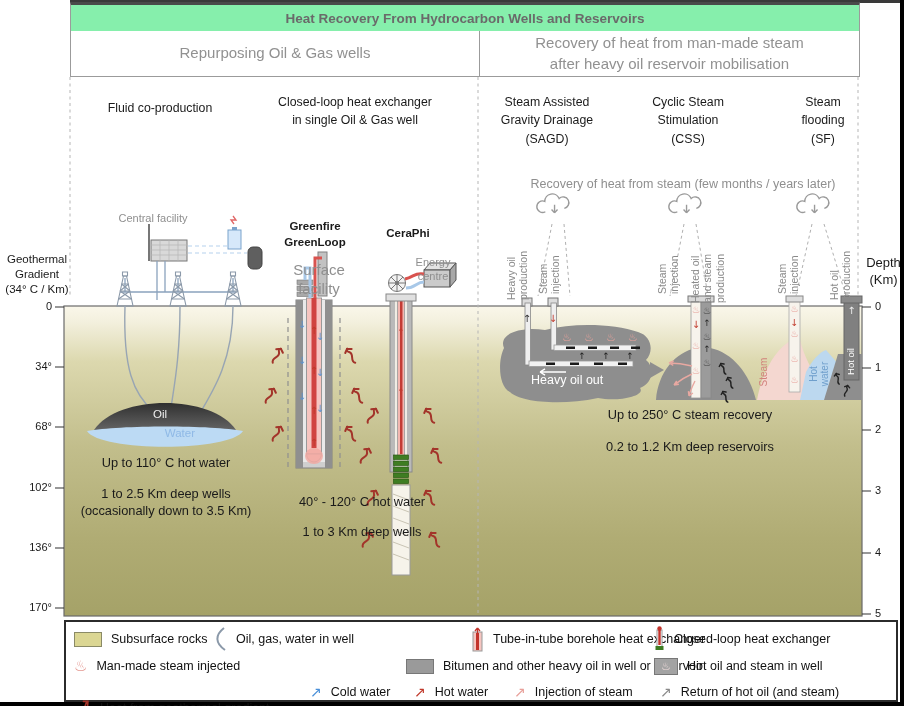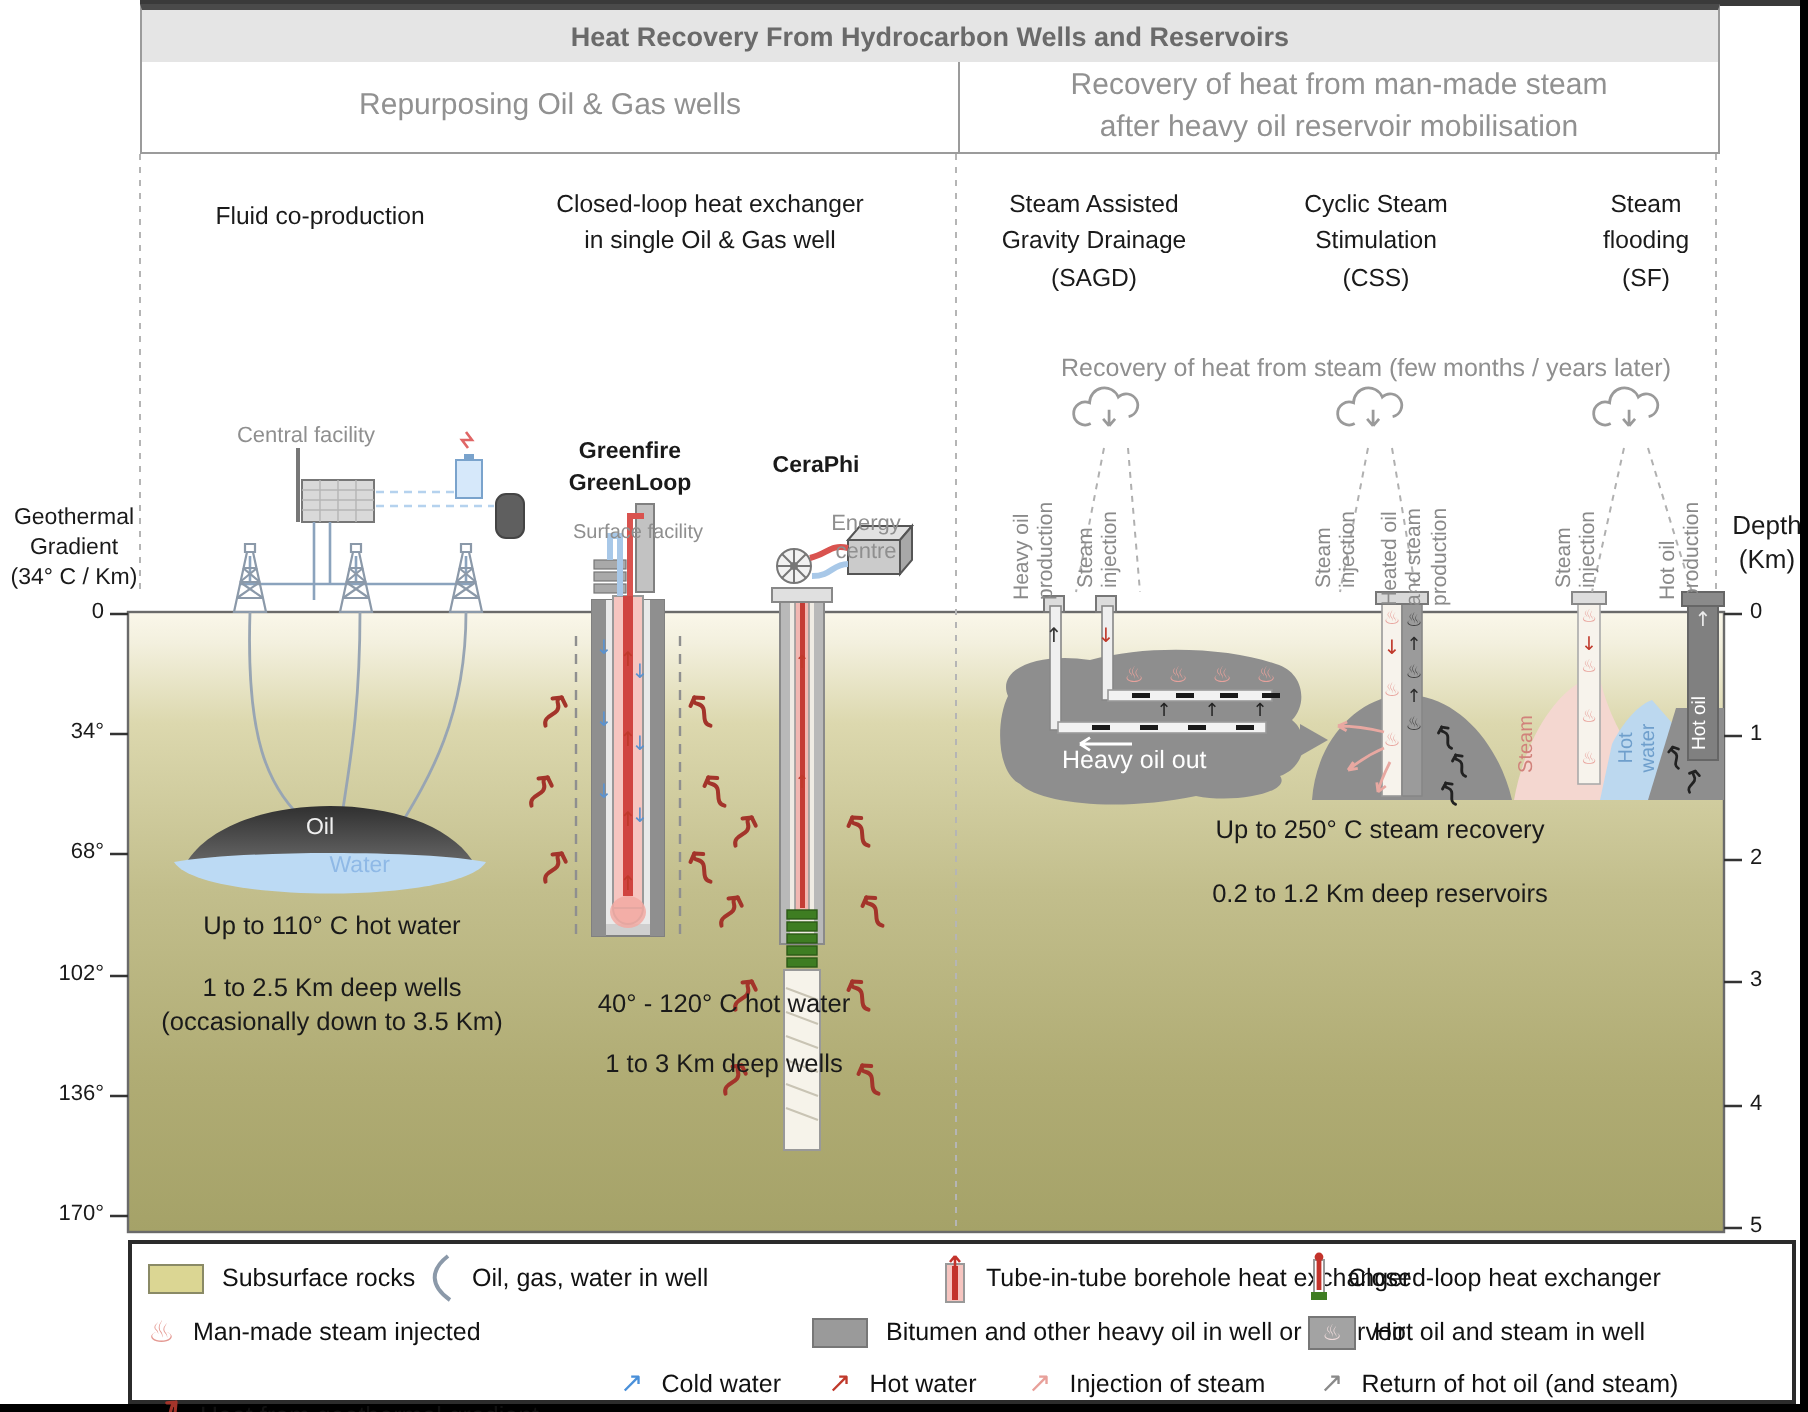--- a/index.html
+++ b/index.html
@@ -11,21 +11,21 @@
   .gray{color:#8f8f8f;}
   .g{position:absolute;font-family:"DejaVu Sans",sans-serif;line-height:1;text-align:center;}
   .rot{position:absolute;transform:rotate(-90deg);color:#8a8a8a;font-size:10.5px;
        line-height:1.18;white-space:pre-line;text-align:left;}
   .rot-sub{position:absolute;transform:rotate(-90deg);font-size:10px;line-height:1.1;
        white-space:pre-line;text-align:center;}
   .tickL{position:absolute;font-size:11px;color:#1a1a1a;width:46px;text-align:right;}
   .tickR{position:absolute;font-size:11px;color:#1a1a1a;width:30px;text-align:left;}
   .hd-title{position:absolute;left:70px;top:2px;width:788px;height:26px;
        border:1px solid #9b9b9b;border-top:3px solid #4a4a4a;display:flex;align-items:center;
-       justify-content:center;font-weight:bold;font-size:13.5px;color:#6a6a6a;background:#e5e5e5;}
+       justify-content:center;font-weight:bold;font-size:13.5px;color:#6a6a6a;background:#86efac;}
   .hd-row2{position:absolute;left:70px;top:31px;width:788px;height:45px;display:flex;
        border:1px solid #9b9b9b;border-top:none;background:#fff;}
   .hd-cell{display:flex;align-items:center;justify-content:center;color:#919191;
        font-size:15px;line-height:1.35;text-align:center;}
   .legend{position:absolute;left:64px;top:620px;width:834px;height:82px;background:#fff;
        border:2px solid #2b2b2b;box-sizing:border-box;}
   .li{position:absolute;display:flex;align-items:center;gap:9px;font-size:12.5px;color:#111;
       height:22px;white-space:nowrap;}
   .sw{display:inline-block;width:26px;height:13px;border:1px solid #8a8a66;}
   svg{display:block;}
@@ -251,21 +251,21 @@
   <div class="t c pre" style="left:773px;top:93px;width:100px;font-size:12.3px;line-height:1.5;">Steam
 flooding
 (SF)</div>
 
   <div class="t c gray" style="left:523px;top:177px;width:320px;font-size:12.5px;">Recovery of heat from steam (few months / years later)</div>
 
   <div class="t c gray" style="left:108px;top:212px;width:90px;font-size:11px;">Central facility</div>
   <div class="t c pre" style="left:275px;top:219px;width:80px;font-size:11.5px;font-weight:600;line-height:1.35;">Greenfire
 GreenLoop</div>
   <div class="t c" style="left:378px;top:226px;width:60px;font-size:11.5px;font-weight:600;">CeraPhi</div>
-  <div class="t c gray" style="left:279px;top:261px;width:80px;font-size:10px;">Surface facility</div>
+  <div class="t c gray" style="left:279px;top:261px;width:80px;font-size:15px;">Surface facility</div>
   <div class="t c gray pre" style="left:403px;top:255px;width:60px;font-size:11px;line-height:1.3;">Energy
 centre</div>
 
   <div class="rot" style="left:481px;top:252px;width:72px;height:24px;">Heavy oil
 production</div>
   <div class="rot" style="left:519px;top:252px;width:60px;height:24px;">Steam
 injection</div>
   <div class="rot" style="left:638px;top:252px;width:60px;height:24px;">Steam
 injection</div>
   <div class="rot" style="left:668px;top:246px;width:78px;height:36px;">Heated oil

